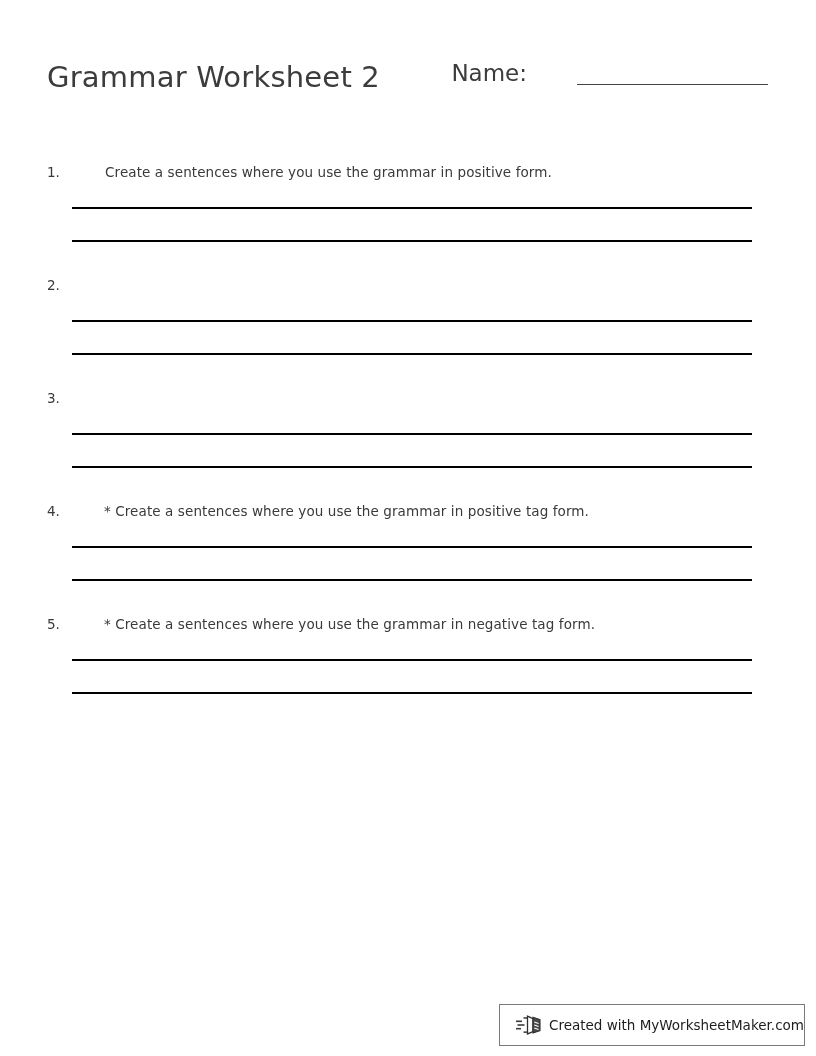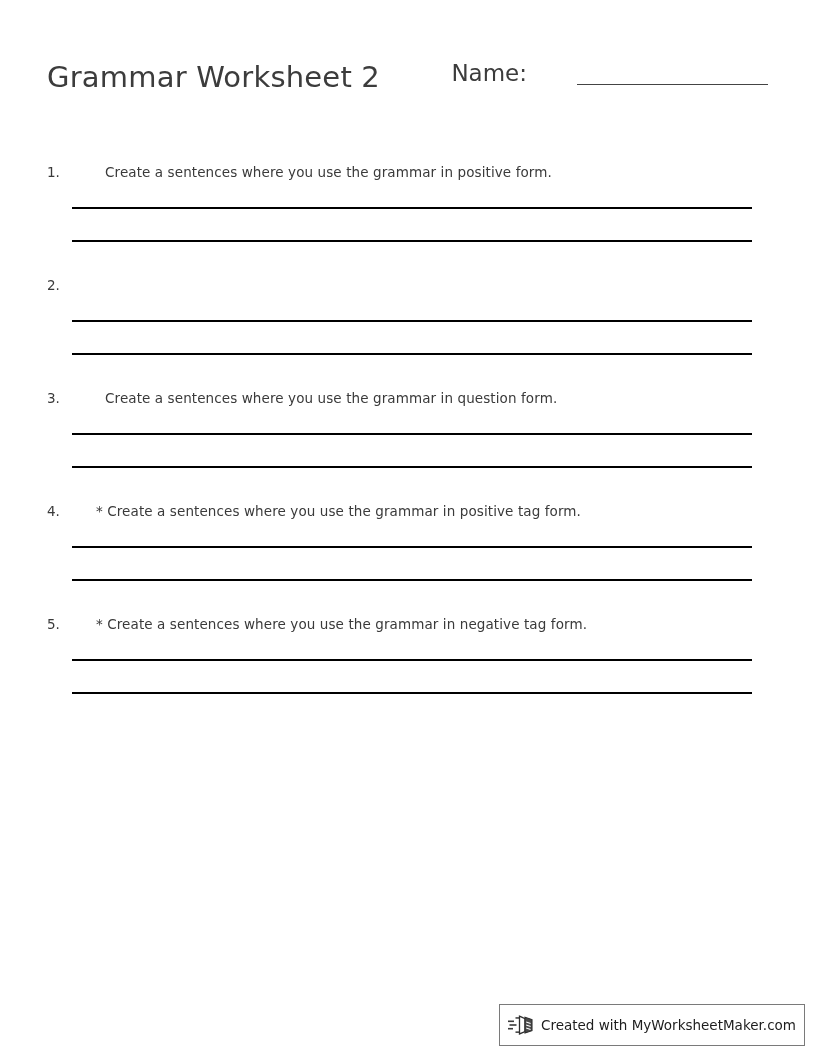--- a/index.html
+++ b/index.html
@@ -86,21 +86,21 @@
     position: absolute;
     left: 77px;
     top: 4px;
     font-size: 13.5px;
     color: #3a3a3a;
     white-space: nowrap;
     letter-spacing: 0.1px;
     margin-left: 28px;
   }
   .q-text.starred {
-    left: 68px;
+    left: 76px;
     text-align: center;
   }
   .answer-line {
     position: absolute;
     left: 72px;
     width: 680px;
     height: 0;
     border-bottom: 2px solid #000000;
   }
   .answer-line.first { top: 47px; }
@@ -111,21 +111,21 @@
     position: absolute;
     left: 499px;
     top: 1004px;
     width: 306px;
     height: 42px;
     box-sizing: border-box;
     border: 1px solid #7a7a7a;
     background: #ffffff;
     display: flex;
     align-items: center;
-    padding-left: 8px;
+    padding-left: 16px;
   }
   .footer-logo {
     width: 26px;
     height: 22px;
     flex: 0 0 auto;
     margin-right: 7px;
     display: block;
   }
   .footer-text {
     font-size: 13.5px;
@@ -158,21 +158,20 @@
   </div>
 
   <div class="question-block">
     <span class="q-number">2.</span>
     <span class="answer-line first"></span>
     <span class="answer-line second"></span>
   </div>
 
   <div class="question-block">
     <span class="q-number">3.</span>
-    <span class="q-text">Create a sentences where you use the grammar in question form.</span>
     <span class="answer-line first"></span>
     <span class="answer-line second"></span>
   </div>
 
   <div class="question-block">
     <span class="q-number">4.</span>
     <span class="q-text starred">* Create a sentences where you use the grammar in positive tag form.</span>
     <span class="answer-line first"></span>
     <span class="answer-line second"></span>
   </div>

